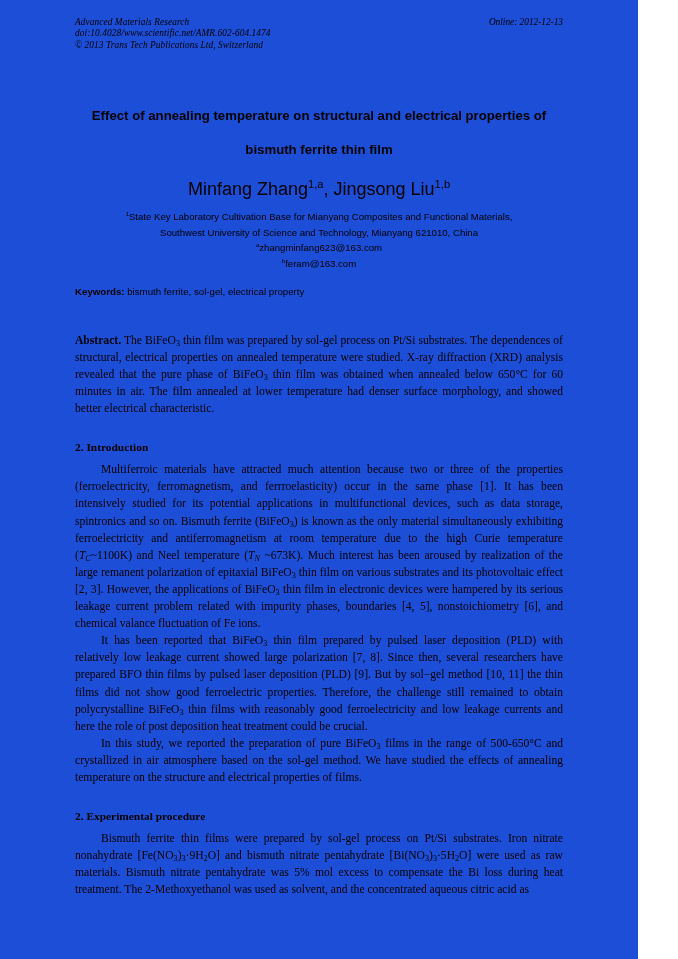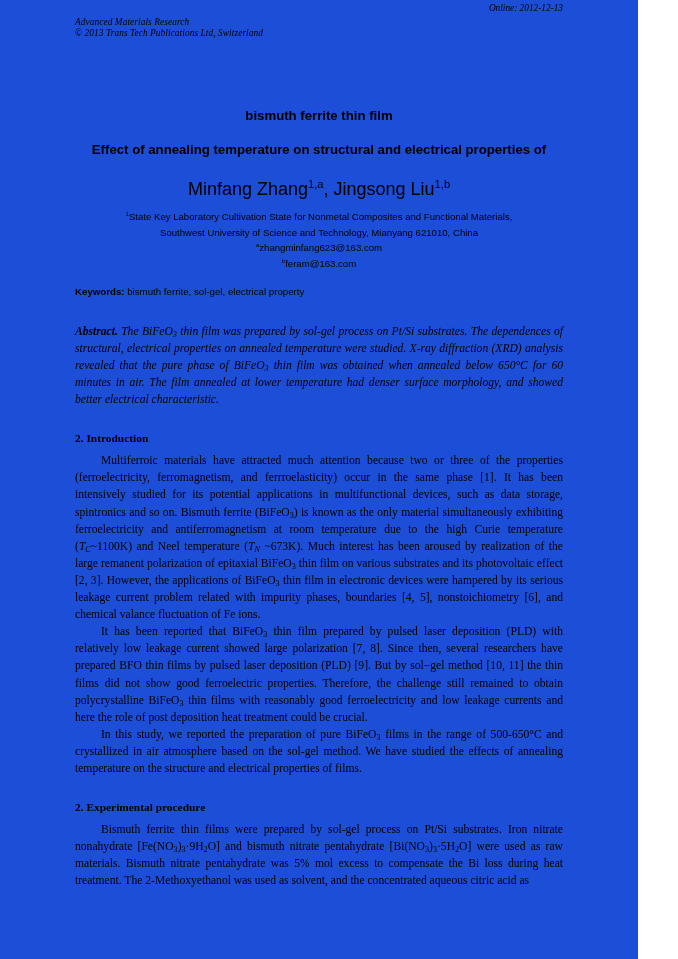--- a/index.html
+++ b/index.html
@@ -33,21 +33,21 @@
   .journal-header-left {
     font-family: "Liberation Serif", serif;
     font-style: italic;
     font-size: 9.3px;
     line-height: 11.3px;
     letter-spacing: 0.01em;
   }
   .journal-header-left div { white-space: nowrap; }
   .journal-online {
     position: absolute;
-    top: 3px;
+    top: 17px;
     right: 0;
     font-family: "Liberation Serif", serif;
     font-style: italic;
     font-size: 9.3px;
     line-height: 11.3px;
     white-space: nowrap;
   }
 
   
   .title-block {
@@ -89,27 +89,26 @@
   .keywords {
     margin-top: 13px;
     font-family: "Liberation Sans", sans-serif;
     font-size: 9.7px;
     line-height: 14px;
   }
   .keywords .kw-label { font-weight: bold; }
 
   
   .abstract {
-    margin-top: 24px;
+    margin-top: 33px;
     font-family: "Liberation Serif", serif;
     font-size: 11.6px;
     line-height: 17.1px;
     text-align: justify;
     text-justify: inter-word;
-    font-style: italic;
   }
   .abstract .lead { font-weight: bold; }
 
   .section-heading {
     margin-top: 22px;
     font-family: "Liberation Serif", serif;
     font-weight: bold;
     font-size: 11.4px;
     line-height: 16px;
   }
@@ -135,36 +134,37 @@
   .ital { font-style: italic; }
 </style>
 </head>
 <body>
 
 <div class="page">
 
   <div class="journal-header">
     <div class="journal-header-left">
       <div>Advanced Materials Research</div>
+      <div>doi:10.4028/www.scientific.net/AMR.602-604.1474</div>
       <div>© 2013 Trans Tech Publications Ltd, Switzerland</div>
     </div>
     <div class="journal-online">Online: 2012-12-13</div>
   </div>
 
   <div class="title-block">
+    <span class="title-line">Effect of annealing temperature on structural and electrical properties of</span>
     <span class="title-line">bismuth ferrite thin film</span>
-    <span class="title-line">Effect of annealing temperature on structural and electrical properties of</span>
   </div>
 
   <div class="authors">
     <span>Minfang Zhang</span><sup>1,a</sup><span>, </span><span>Jingsong Liu</span><sup>1,b</sup>
   </div>
 
   <div class="affil-block">
-    <span class="affil"><sup>1</sup><span>State Key Laboratory Cultivation State for Nonmetal Composites and Functional Materials,</span></span>
+    <span class="affil"><sup>1</sup><span>State Key Laboratory Cultivation Base for Mianyang Composites and Functional Materials,</span></span>
     <span class="affil">Southwest University of Science and Technology, Mianyang 621010, China</span>
     <span class="email"><sup>a</sup><span>zhangminfang623@163.com</span></span>
     <span class="email"><sup>b</sup><span>feram@163.com</span></span>
   </div>
 
   <div class="keywords">
     <span class="kw-label">Keywords:</span><span> bismuth ferrite, sol-gel, electrical property</span>
   </div>
 
   <div class="abstract">

